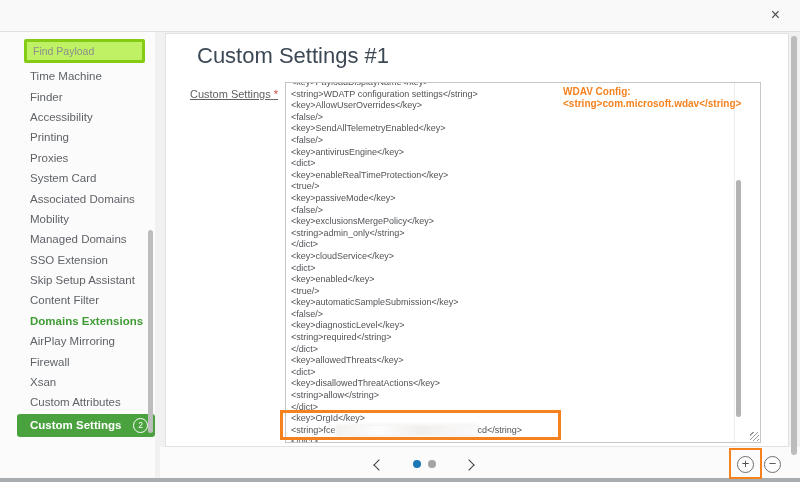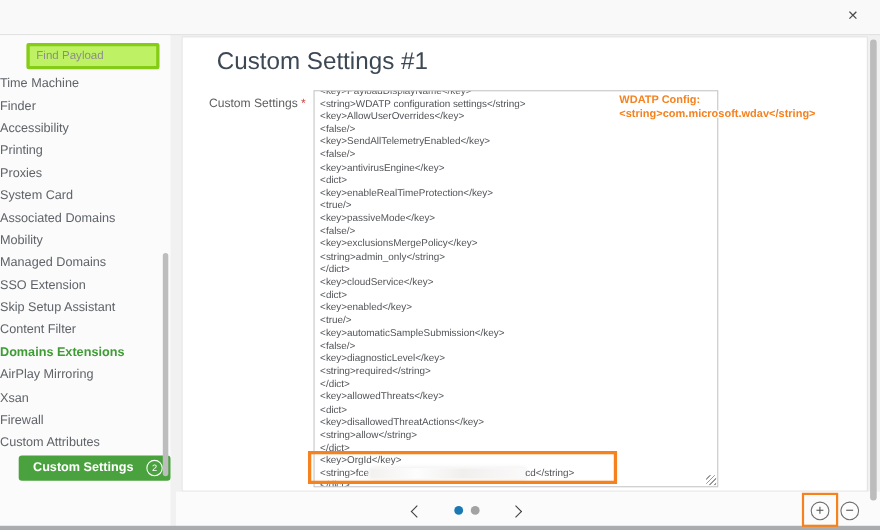--- a/index.html
+++ b/index.html
@@ -11,34 +11,34 @@
   .title-wrap{position:absolute;left:30px;top:3px;display:flex;align-items:baseline;gap:9px;}
   .platform{font-size:21px;color:#3a3a3a;}
   .profile-name{font-size:17px;color:#404040;}
   .close-x{position:absolute;right:20px;top:6px;font-size:16px;color:#4c4c4c;cursor:pointer;line-height:18px;}
 
   
   .sidebar{position:absolute;left:0;top:32px;width:155px;height:446px;background:#fbfbfb;}
   .search{position:absolute;left:24px;top:7px;width:103px;height:18px;border:3px solid #84cc16;border-radius:2px;font-size:10.5px;padding:0 6px;color:#555;background:#bef264;font-family:"Liberation Sans",sans-serif;outline:none;}
   .search::placeholder{color:#8d8d8d;}
   .payload-list{position:absolute;top:34px;left:0;right:0;}
-  .payload-item{height:20.4px;display:flex;align-items:center;font-size:11.5px;color:#5f6368;cursor:pointer;box-sizing:border-box;}
+  .payload-item{height:20.4px;display:flex;align-items:center;padding-left:30px;font-size:11.5px;color:#5f6368;cursor:pointer;box-sizing:border-box;}
   .payload-item.configured{color:#3f9c35;font-weight:600;}
   .payload-item.selected{background:var(--green,#4aa23e);color:#fff;height:23px;margin:1px 0 0 17px;width:138px;border-radius:3px;padding-left:13px;font-weight:600;}
   .si-badge{margin-left:auto;margin-right:7px;width:13px;height:13px;border:1px solid #fff;border-radius:50%;font-size:8.5px;display:flex;align-items:center;justify-content:center;font-weight:400;}
   .sidebar-scroll{position:absolute;left:148px;top:230px;width:5px;height:203px;background:#bdbdbd;border-radius:3px;}
   .edge-mark{position:absolute;left:0;width:3px;height:17px;background:#86888a;}
 
   
   .card{position:absolute;left:165px;top:33px;width:624px;height:414px;background:#fff;border:1px solid #e2e2e2;box-sizing:border-box;}
   .page-title{position:absolute;left:11px;top:9px;font-size:22px;color:#3d4855;margin-left:20px;}
-  .field-label{position:absolute;left:0;top:54px;width:112px;text-align:right;font-size:11px;color:#5f5f5f;}
+  .field-label{position:absolute;left:0;top:54px;width:112px;text-align:right;font-size:11px;color:#5f5f5f;text-decoration:underline;}
   .req{color:#d43f3a;}
 
-  .xmlbox{position:absolute;left:119px;top:48px;width:368px;height:361px;border:1px solid #c6c6c6;background:#fff;box-sizing:border-box;overflow:hidden;cursor:text;}
+  .xmlbox{position:absolute;left:119px;top:48px;width:476px;height:361px;border:1px solid #c6c6c6;background:#fff;box-sizing:border-box;overflow:hidden;cursor:text;}
   .xml-content{margin-top:-6px;padding-left:5px;font-size:9px;line-height:11.6px;color:#515357;white-space:pre;}
   .xml-line{height:11.6px;}
   .redacted{display:inline-block;width:140px;height:9px;vertical-align:middle;margin:0 1px;border-radius:2px;
     background:linear-gradient(90deg,#f3f1f0,#fdfdfd 30%,#f1efee 60%,#fbfafa);
     box-shadow:0 0 3px 2px rgba(243,242,241,0.95);}
   .xml-scroll-line{position:absolute;left:448px;top:0;bottom:0;border-left:1px solid #ededed;}
   .xml-scroll-thumb{position:absolute;left:450px;top:97px;width:5px;height:237px;background:#b3b3b3;border-radius:3px;}
   .resize-handle{position:absolute;right:1px;bottom:1px;width:9px;height:9px;
     background:repeating-linear-gradient(135deg,transparent 0 2px,#9a9a9a 2px 3px);cursor:nwse-resize;}
 
@@ -130,25 +130,25 @@
   </div>
         <div class="payload-item configured">
     <span class="si-label">Domains Extensions</span>
 
   </div>
         <div class="payload-item">
     <span class="si-label">AirPlay Mirroring</span>
 
   </div>
         <div class="payload-item">
-    <span class="si-label">Xsan</span>
+    <span class="si-label">Firewall</span>
 
   </div>
         <div class="payload-item">
-    <span class="si-label">Firewall</span>
+    <span class="si-label">Xsan</span>
 
   </div>
         <div class="payload-item">
     <span class="si-label">Custom Attributes</span>
 
   </div>
         <div class="payload-item selected">
     <span class="si-label">Custom Settings</span>
     <span class="si-badge">2</span>
   </div>
@@ -164,21 +164,21 @@
     </div>
 
     <div class="xmlbox">
       <div class="xml-content"><div class="xml-line">&lt;key&gt;PayloadDisplayName&lt;/key&gt;</div><div class="xml-line">&lt;string&gt;WDATP configuration settings&lt;/string&gt;</div><div class="xml-line">&lt;key&gt;AllowUserOverrides&lt;/key&gt;</div><div class="xml-line">&lt;false/&gt;</div><div class="xml-line">&lt;key&gt;SendAllTelemetryEnabled&lt;/key&gt;</div><div class="xml-line">&lt;false/&gt;</div><div class="xml-line">&lt;key&gt;antivirusEngine&lt;/key&gt;</div><div class="xml-line">&lt;dict&gt;</div><div class="xml-line">&lt;key&gt;enableRealTimeProtection&lt;/key&gt;</div><div class="xml-line">&lt;true/&gt;</div><div class="xml-line">&lt;key&gt;passiveMode&lt;/key&gt;</div><div class="xml-line">&lt;false/&gt;</div><div class="xml-line">&lt;key&gt;exclusionsMergePolicy&lt;/key&gt;</div><div class="xml-line">&lt;string&gt;admin_only&lt;/string&gt;</div><div class="xml-line">&lt;/dict&gt;</div><div class="xml-line">&lt;key&gt;cloudService&lt;/key&gt;</div><div class="xml-line">&lt;dict&gt;</div><div class="xml-line">&lt;key&gt;enabled&lt;/key&gt;</div><div class="xml-line">&lt;true/&gt;</div><div class="xml-line">&lt;key&gt;automaticSampleSubmission&lt;/key&gt;</div><div class="xml-line">&lt;false/&gt;</div><div class="xml-line">&lt;key&gt;diagnosticLevel&lt;/key&gt;</div><div class="xml-line">&lt;string&gt;required&lt;/string&gt;</div><div class="xml-line">&lt;/dict&gt;</div><div class="xml-line">&lt;key&gt;allowedThreats&lt;/key&gt;</div><div class="xml-line">&lt;dict&gt;</div><div class="xml-line">&lt;key&gt;disallowedThreatActions&lt;/key&gt;</div><div class="xml-line">&lt;string&gt;allow&lt;/string&gt;</div><div class="xml-line">&lt;/dict&gt;</div><div class="xml-line">&lt;key&gt;OrgId&lt;/key&gt;</div><div class="xml-line"><span>&lt;string&gt;fce</span><span class="redacted"></span><span>cd&lt;/string&gt;</span></div><div class="xml-line">&lt;/dict&gt;</div></div>
       <div class="xml-scroll-line"></div>
       <div class="xml-scroll-thumb"></div>
       <div class="resize-handle"></div>
     </div>
 
     <div class="wdav-annotation">
-        <div>WDATP Config:</div>
+        <div>WDAV Config:</div>
         <div>&lt;string&gt;com.microsoft.wdav&lt;/string&gt;</div>
       </div>
   </div>
 
   <div class="highlight-box"></div>
 
   <div class="footer-strip"></div>
   <div class="chev chev-prev"></div>
   <div class="page-dots">
       <span class="dot active"></span>

